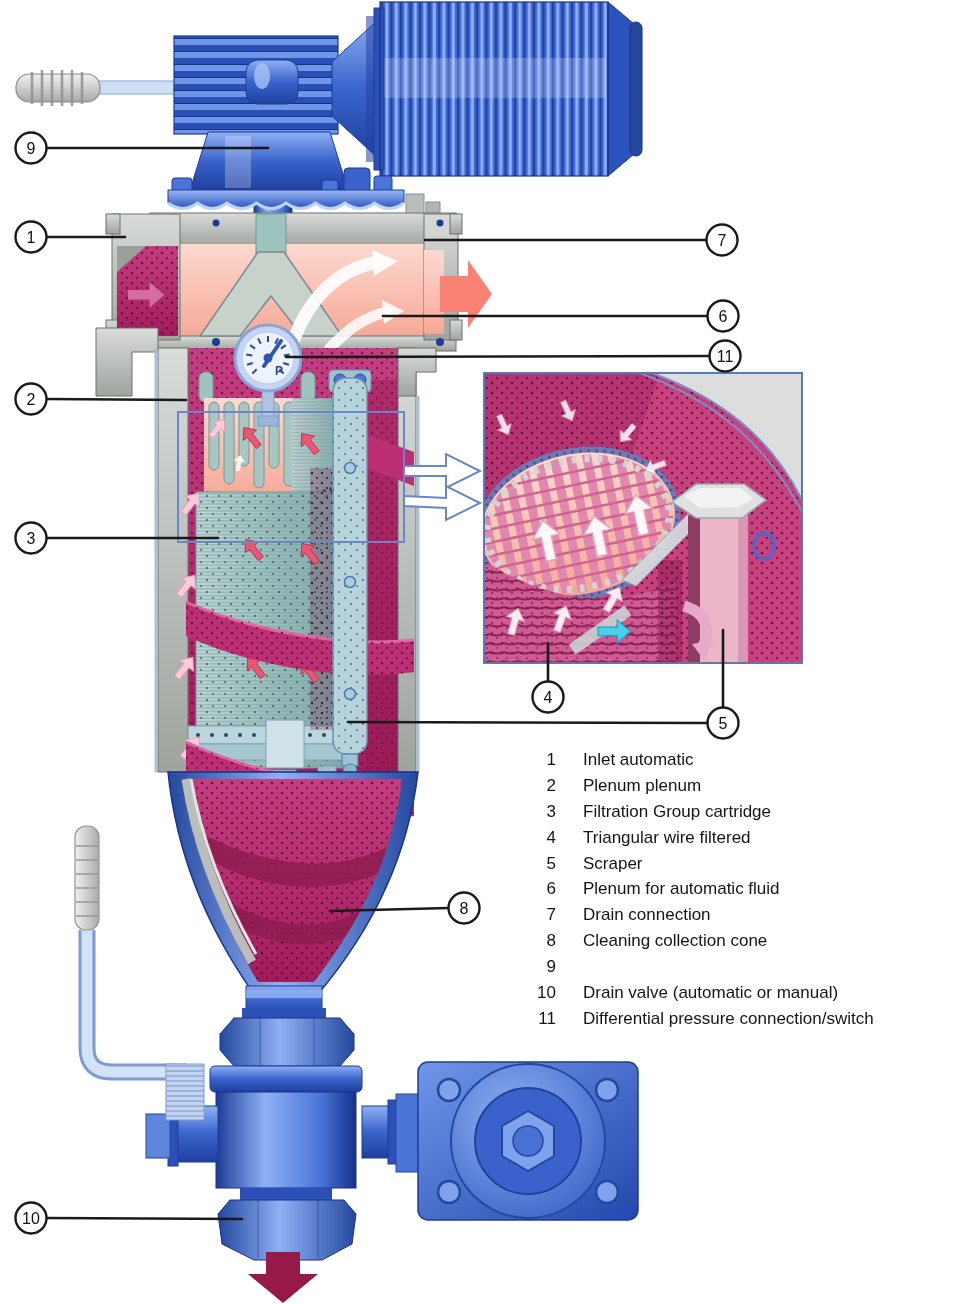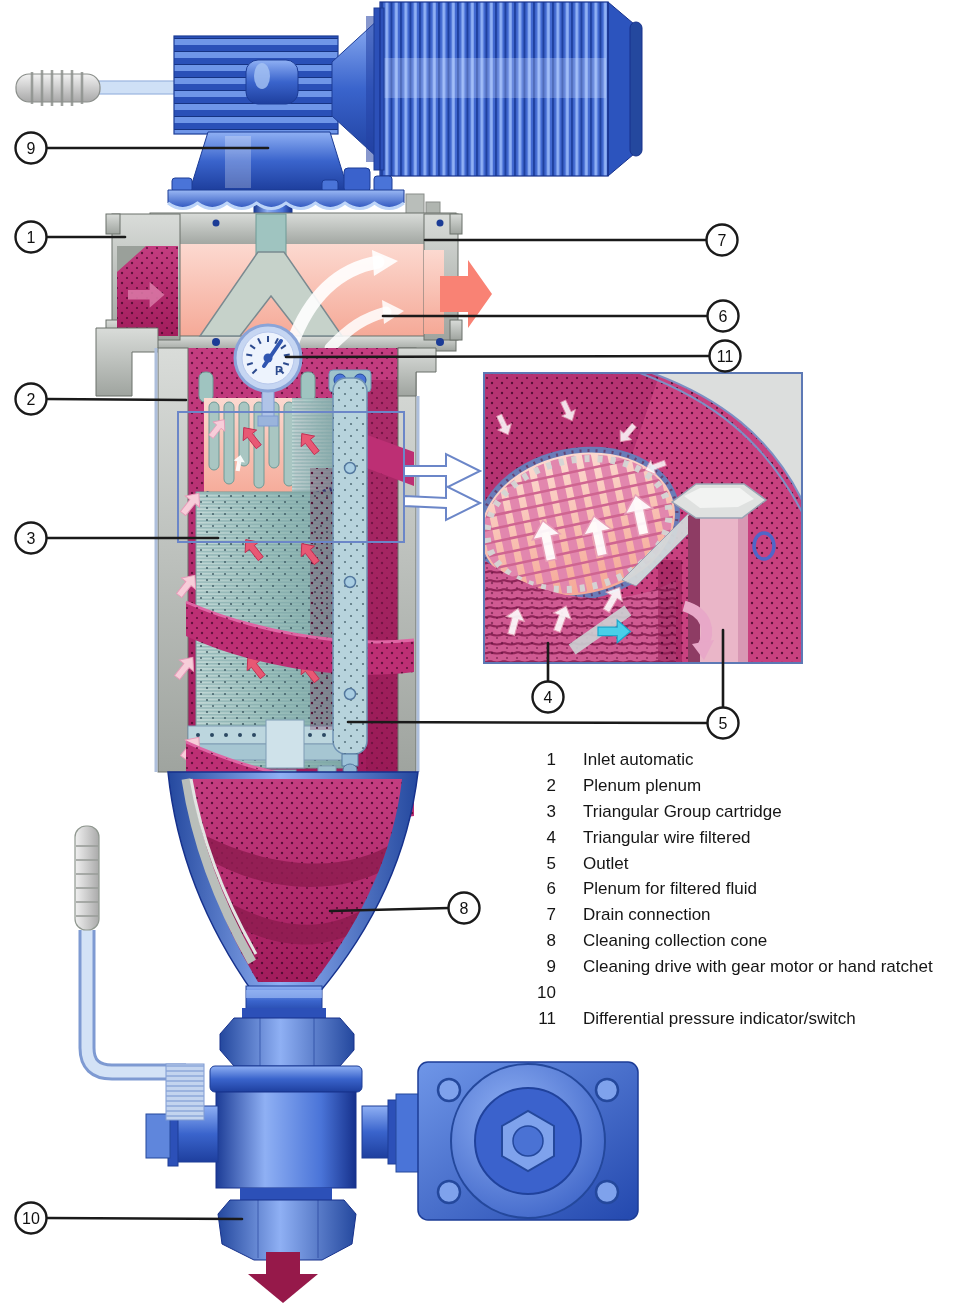--- a/index.html
+++ b/index.html
@@ -532,47 +532,47 @@
   <div class="lrow">
         <span class="lnum">1</span>
         <span class="llabel">Inlet automatic</span>
       </div>
   <div class="lrow">
         <span class="lnum">2</span>
         <span class="llabel">Plenum plenum</span>
       </div>
   <div class="lrow">
         <span class="lnum">3</span>
-        <span class="llabel">Triangular Group cartridge</span>
+        <span class="llabel">Filtration Group cartridge</span>
       </div>
   <div class="lrow">
         <span class="lnum">4</span>
         <span class="llabel">Triangular wire filtered</span>
       </div>
   <div class="lrow">
         <span class="lnum">5</span>
-        <span class="llabel">Outlet</span>
+        <span class="llabel">Scraper</span>
       </div>
   <div class="lrow">
         <span class="lnum">6</span>
-        <span class="llabel">Plenum for filtered fluid</span>
+        <span class="llabel">Plenum for automatic fluid</span>
       </div>
   <div class="lrow">
         <span class="lnum">7</span>
         <span class="llabel">Drain connection</span>
       </div>
   <div class="lrow">
         <span class="lnum">8</span>
         <span class="llabel">Cleaning collection cone</span>
       </div>
   <div class="lrow">
         <span class="lnum">9</span>
-        <span class="llabel">Cleaning drive with gear motor or hand ratchet</span>
       </div>
   <div class="lrow">
         <span class="lnum">10</span>
+        <span class="llabel">Drain valve (automatic or manual)</span>
       </div>
   <div class="lrow">
         <span class="lnum">11</span>
-        <span class="llabel">Differential pressure indicator/switch</span>
+        <span class="llabel">Differential pressure connection/switch</span>
       </div>
 </div>
 </div>
 
 </body></html>

